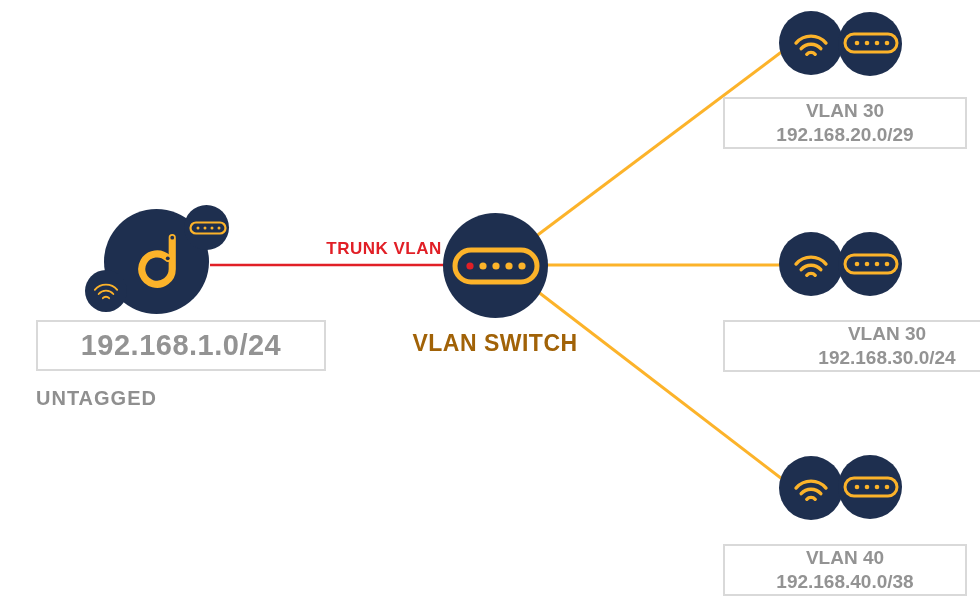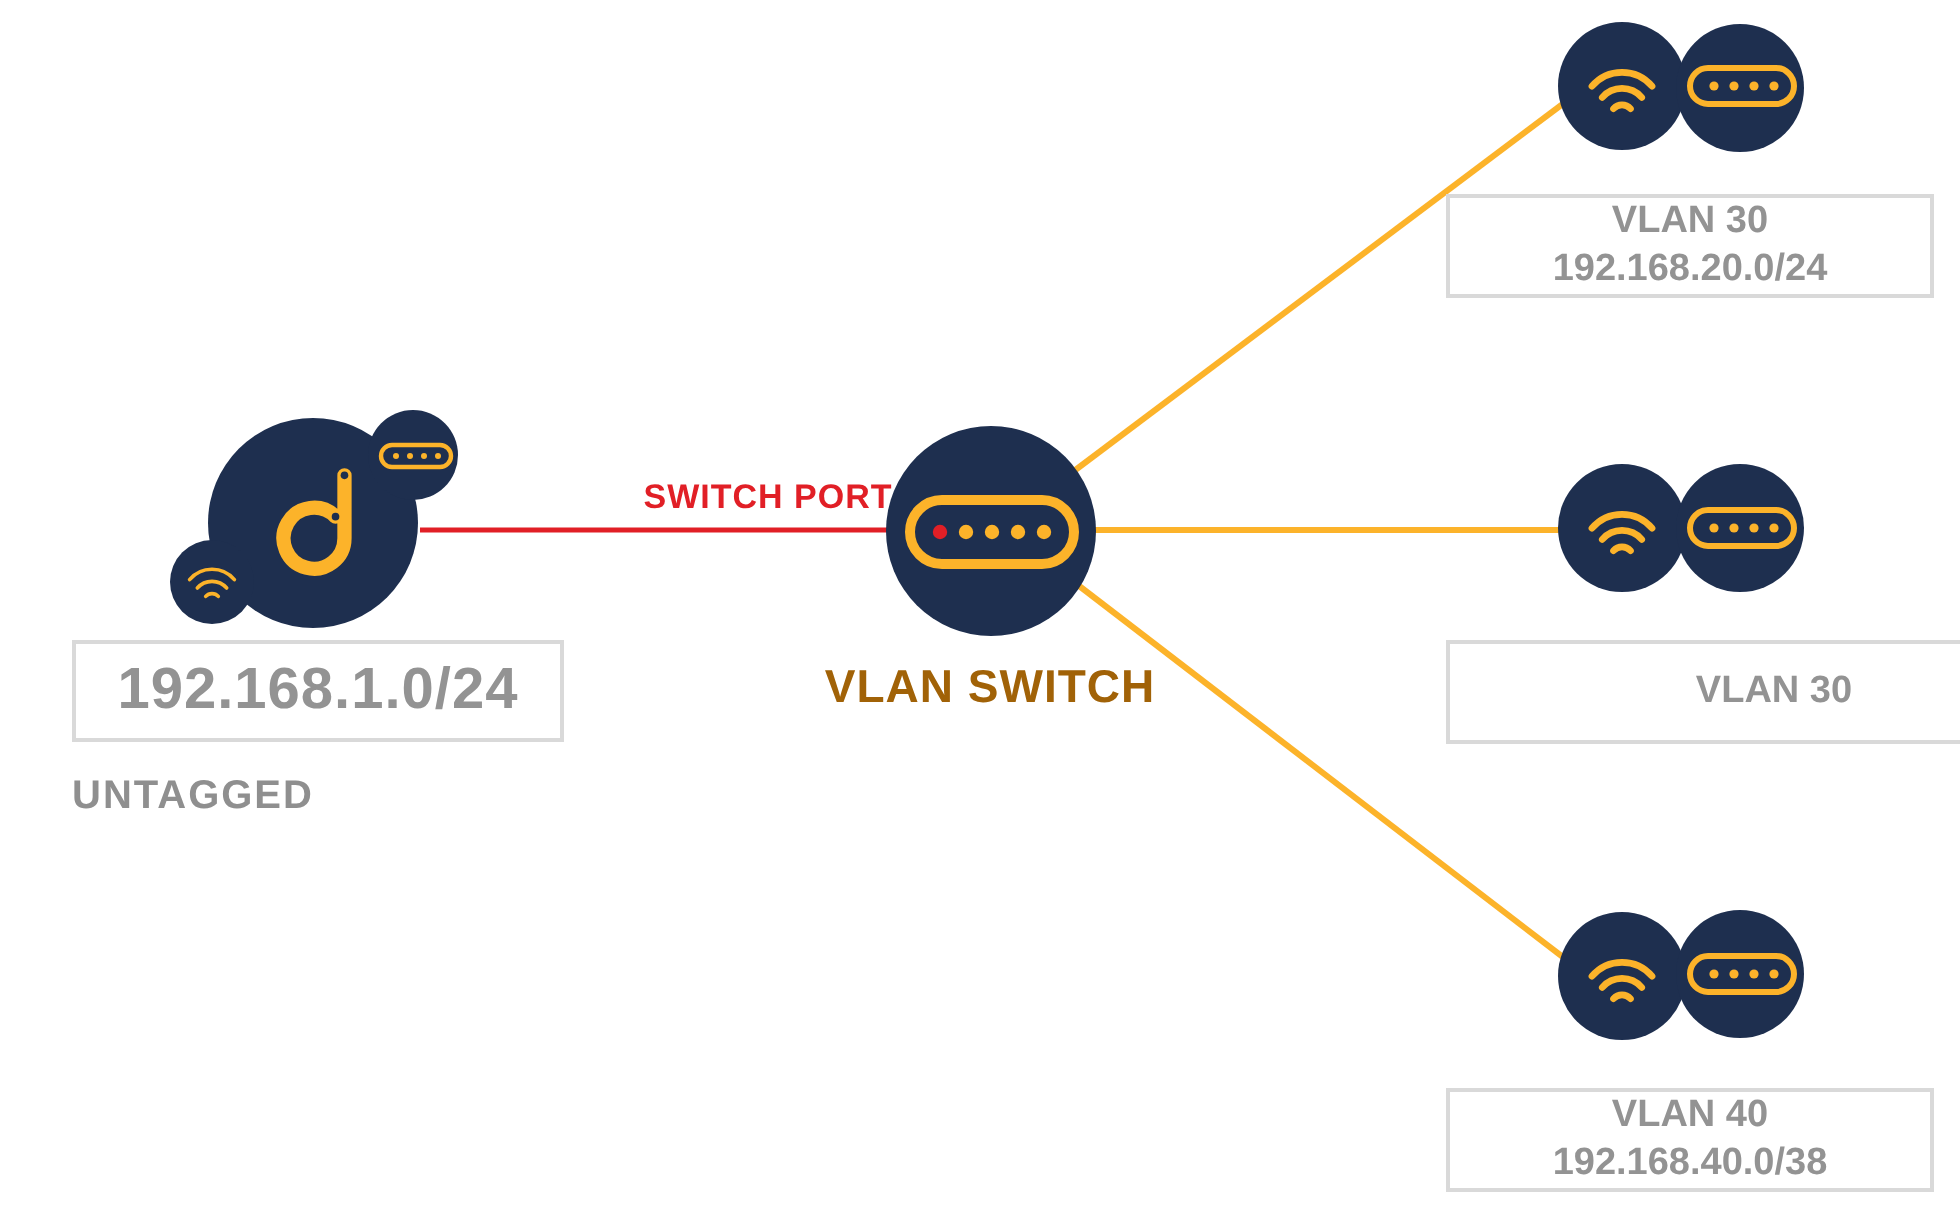--- a/index.html
+++ b/index.html
@@ -38,21 +38,21 @@
 
 <div class="canvas">
 
   <svg class="abs" style="left:0;top:0;" width="980" height="608" viewBox="0 0 980 608">
     <line class="link-r" x1="210" y1="265" x2="460" y2="265"></line>
     <line class="link-y" x1="535" y1="237" x2="788" y2="47"></line>
     <line class="link-y" x1="545" y1="265" x2="786" y2="265"></line>
     <line class="link-y" x1="537" y1="291" x2="786" y2="482"></line>
   </svg>
 
-  <div class="trunk-label" style="left:318px;top:239px;width:132px;">SWITCH PORT</div>
+  <div class="trunk-label" style="left:318px;top:239px;width:132px;">TRUNK VLAN</div>
 
   <div class="circle" style="left:104px;top:209px;width:105px;height:105px;"></div>
   <div class="circle" style="left:184px;top:205px;width:45px;height:45px;"></div>
   <div class="circle" style="left:85px;top:270px;width:42px;height:42px;"></div>
 
   <svg class="abs" style="left:134px;top:231px;" width="46" height="60" viewBox="0 0 96 126">
     <path class="d-path" d="M80 14 L80 80 A32 32 0 1 1 70.6 57.4"></path>
     <circle class="dot-n" cx="80" cy="14" r="4"></circle>
     <circle class="dot-n" cx="70.6" cy="57.4" r="4"></circle>
   </svg>
@@ -64,21 +64,21 @@
     <circle class="dot-y" cx="23" cy="7" r="1.5"></circle>
     <circle class="dot-y" cx="30" cy="7" r="1.5"></circle>
   </svg>
 
   <svg class="abs" style="left:92px;top:279px;" width="28" height="23" viewBox="0 0 40 32">
     <path class="st-thin" d="M4 15 A21 21 0 0 1 36 15"></path>
     <path class="st-thin" d="M9.5 21 A14 14 0 0 1 30.5 21"></path>
     <path class="st-thin" d="M15.5 27 A6 6 0 0 1 24.5 27"></path>
   </svg>
 
-  <div class="label-box" style="left:36px;top:320px;width:246px;height:51px;">
+  <div class="label-box" style="left:36px;top:320px;width:290px;height:51px;">
     <div class="ip-big">192.168.1.0/24</div>
   </div>
   <div class="untagged" style="left:36px;top:387px;width:246px;">UNTAGGED</div>
 
   <div class="circle" style="left:443px;top:213px;width:105px;height:105px;"></div>
   <svg class="abs" style="left:451px;top:246px;" width="90" height="40" viewBox="0 0 90 40">
     <rect class="sw-rect" style="stroke-width:5" x="4" y="4" width="82" height="32" rx="16"></rect>
     <circle class="dot-r" cx="19" cy="20" r="3.6"></circle>
     <circle class="dot-y" cx="32" cy="20" r="3.6"></circle>
     <circle class="dot-y" cx="45" cy="20" r="3.6"></circle>
@@ -96,39 +96,40 @@
   </svg>
   <svg class="abs" style="left:843px;top:32px;" width="56" height="22" viewBox="0 0 56 22">
     <rect class="sw-rect" style="stroke-width:3" x="2" y="2" width="52" height="18" rx="9"></rect>
     <circle class="dot-y" cx="14" cy="11" r="2.3"></circle>
     <circle class="dot-y" cx="24" cy="11" r="2.3"></circle>
     <circle class="dot-y" cx="34" cy="11" r="2.3"></circle>
     <circle class="dot-y" cx="44" cy="11" r="2.3"></circle>
   </svg>
   <div class="label-box" style="left:723px;top:97px;width:244px;height:52px;">
     <div class="vlan-title">VLAN 30</div>
-    <div class="vlan-ip">192.168.20.0/24</div>
+    <div class="vlan-ip">192.168.20.0/29</div>
   </div>
 
   <div class="circle" style="left:779px;top:232px;width:64px;height:64px;"></div>
   <div class="circle" style="left:838px;top:232px;width:64px;height:64px;"></div>
   <svg class="abs" style="left:792px;top:250px;" width="38" height="30" viewBox="0 0 40 32">
     <path class="st" d="M4 15 A21 21 0 0 1 36 15"></path>
     <path class="st" d="M9.5 21 A14 14 0 0 1 30.5 21"></path>
     <path class="st" d="M15.5 27 A6 6 0 0 1 24.5 27"></path>
   </svg>
   <svg class="abs" style="left:843px;top:253px;" width="56" height="22" viewBox="0 0 56 22">
     <rect class="sw-rect" style="stroke-width:3" x="2" y="2" width="52" height="18" rx="9"></rect>
     <circle class="dot-y" cx="14" cy="11" r="2.3"></circle>
     <circle class="dot-y" cx="24" cy="11" r="2.3"></circle>
     <circle class="dot-y" cx="34" cy="11" r="2.3"></circle>
     <circle class="dot-y" cx="44" cy="11" r="2.3"></circle>
   </svg>
   <div class="label-box" style="left:723px;top:320px;width:288px;height:52px;padding-left:40px;">
     <div class="vlan-title">VLAN 30</div>
+    <div class="vlan-ip">192.168.30.0/24</div>
   </div>
 
   <div class="circle" style="left:779px;top:456px;width:64px;height:64px;"></div>
   <div class="circle" style="left:838px;top:455px;width:64px;height:64px;"></div>
   <svg class="abs" style="left:792px;top:474px;" width="38" height="30" viewBox="0 0 40 32">
     <path class="st" d="M4 15 A21 21 0 0 1 36 15"></path>
     <path class="st" d="M9.5 21 A14 14 0 0 1 30.5 21"></path>
     <path class="st" d="M15.5 27 A6 6 0 0 1 24.5 27"></path>
   </svg>
   <svg class="abs" style="left:843px;top:476px;" width="56" height="22" viewBox="0 0 56 22">

